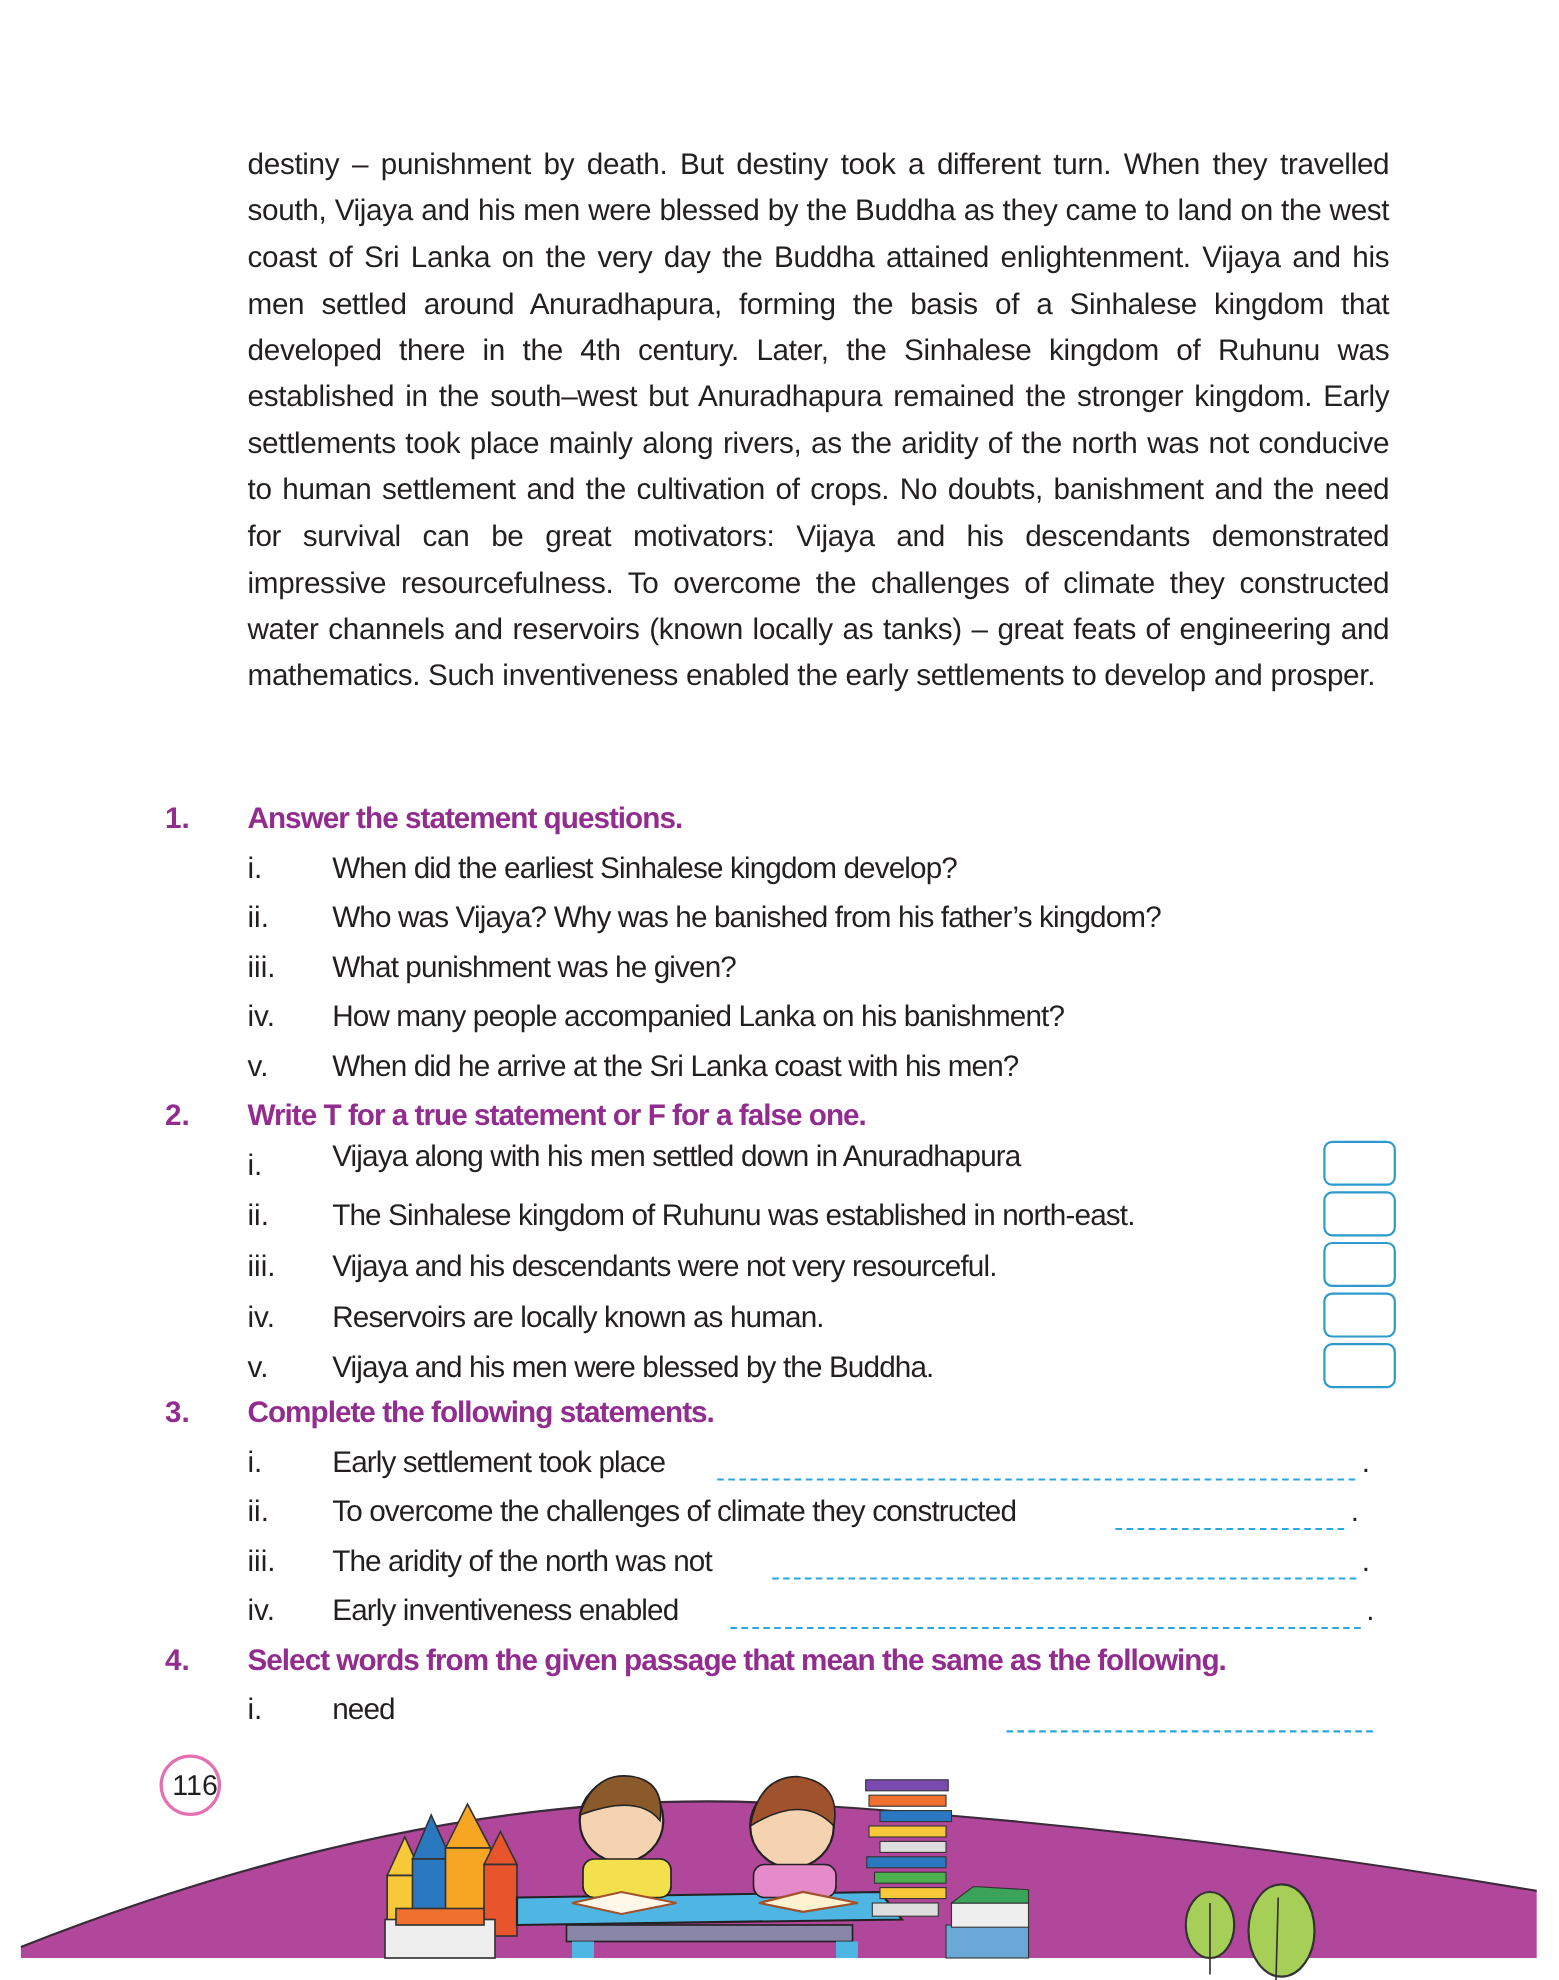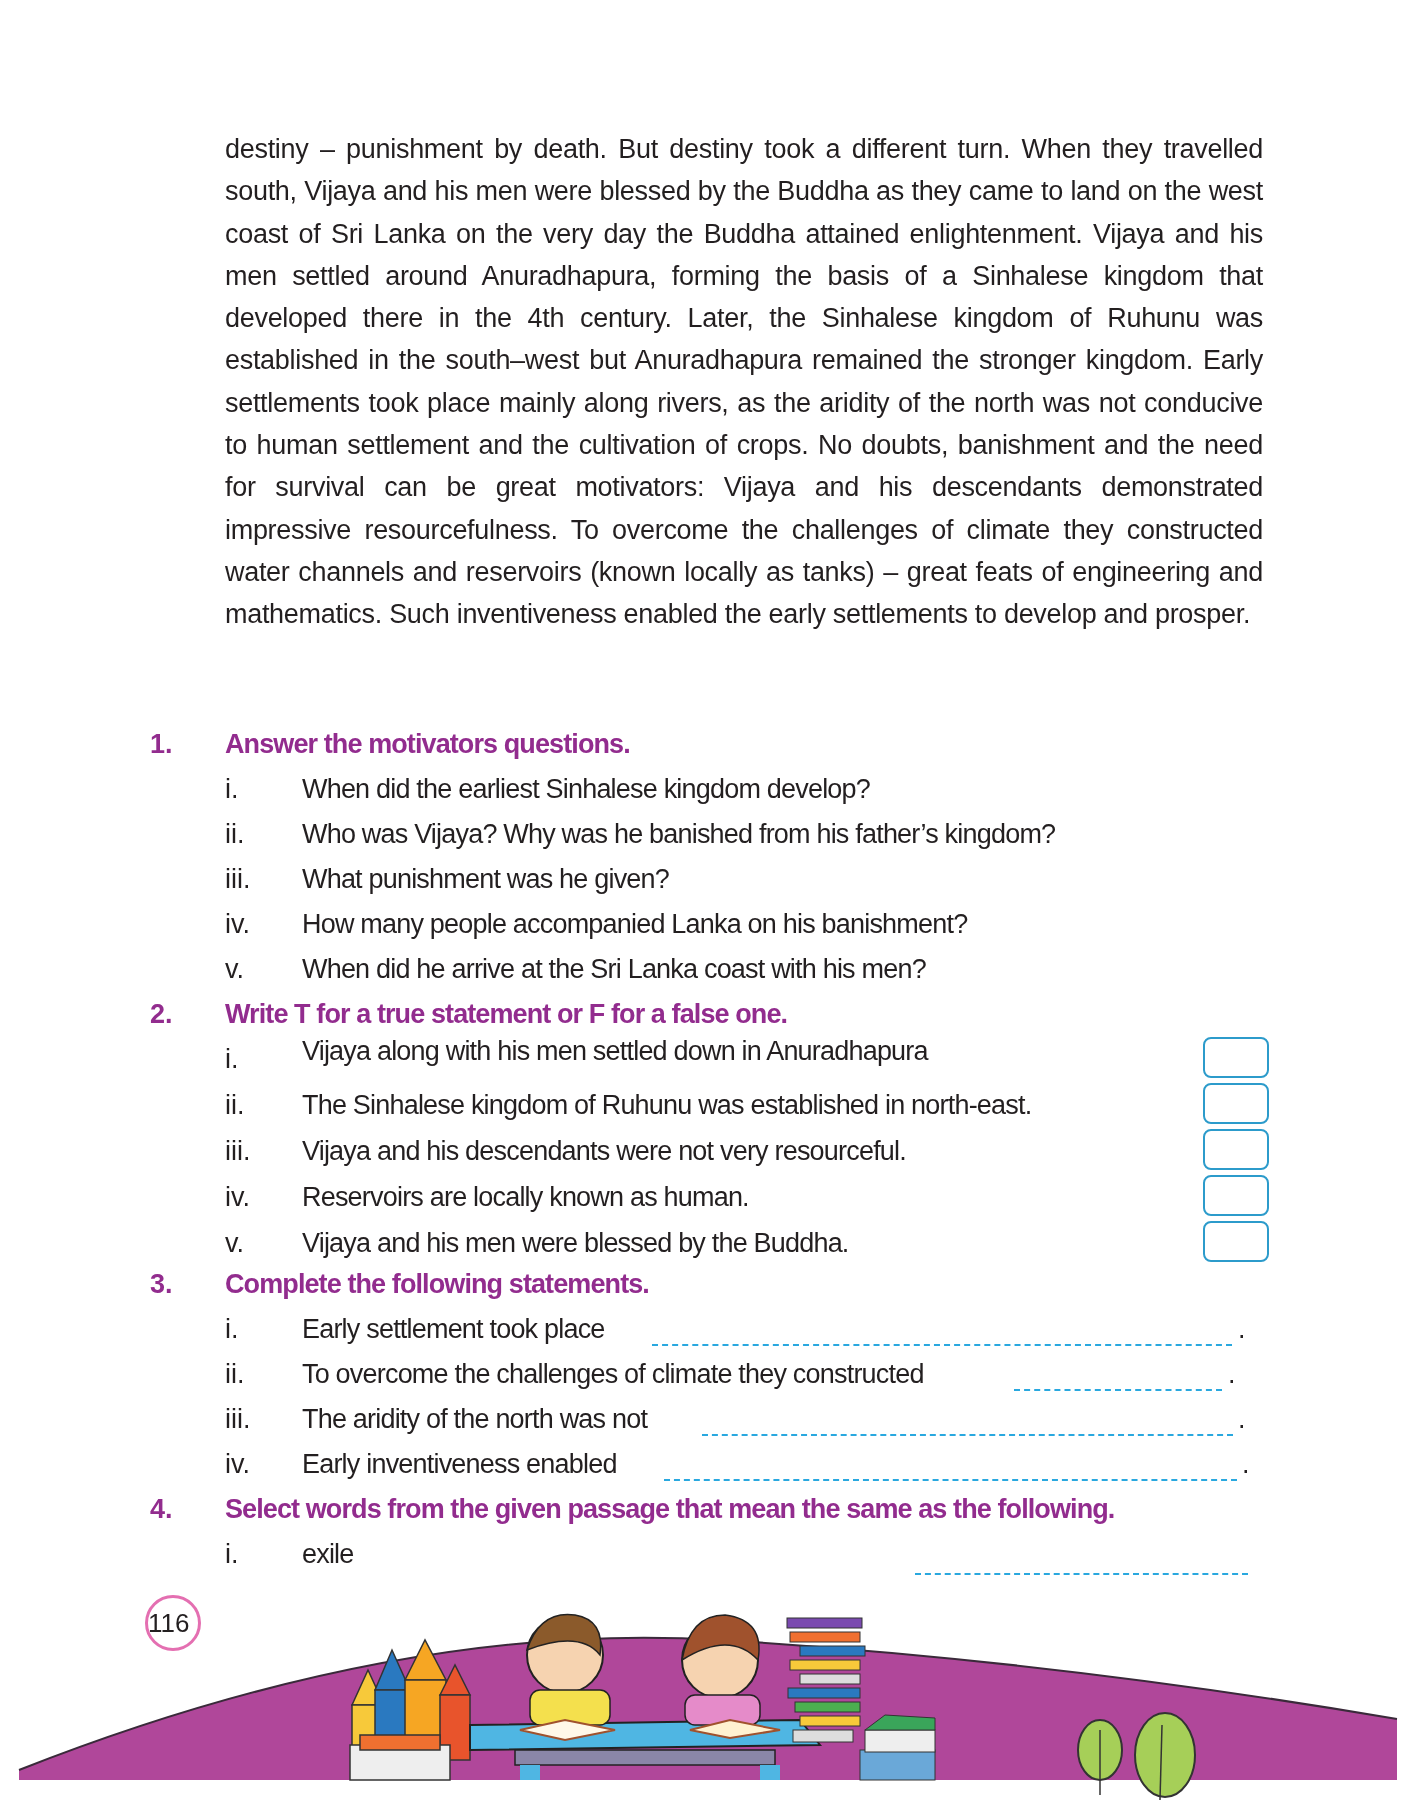--- a/index.html
+++ b/index.html
@@ -9,32 +9,32 @@
             font-size: 27px; line-height: 42.3px; text-align: justify;
             font-family: "Liberation Sans Narrow", "Liberation Sans", sans-serif; letter-spacing: -0.3px; }
     .sec-num { position: absolute; left: 150px; color: #922c8e; font-weight: bold; font-size: 27px; line-height: 45px; }
     .sec-title { position: absolute; left: 225px; color: #922c8e; font-weight: bold; font-size: 27px; line-height: 45px; letter-spacing: -0.9px; white-space: nowrap; }
     .roman { position: absolute; left: 225px; font-size: 27px; line-height: 45px; }
     .item-text { position: absolute; left: 302px; font-size: 27px; line-height: 45px; white-space: nowrap; letter-spacing: -0.8px; }
     .tf-box { position: absolute; left: 1203px; width: 62px; height: 37px; border: 2px solid #2c9bcb; border-radius: 8px; background: #fff; }
     .blank { position: absolute; height: 0; border-bottom: 2px dashed #29a8df; }
     .dot { position: absolute; font-size: 27px; line-height: 45px; }
     .page-num { position: absolute; left: 145px; top: 1595px; width: 50px; height: 50px;
-                border: 3px solid #e46fb1; border-radius: 50%; text-align: left;
+                border: 3px solid #e46fb1; border-radius: 50%; text-align: right;
                 font-size: 26px; line-height: 50px; color: #231f20; background: #fff; }
     .illus { position: absolute; left: 0; top: 1580px; width: 1417px; height: 220px; }
   </style>
 </head>
 <body>
 
 <div class="para">destiny – punishment by death. But destiny took a different turn. When they travelled south, Vijaya and his men were blessed by the Buddha as they came to land on the west coast of Sri Lanka on the very day the Buddha attained enlightenment. Vijaya and his men settled around Anuradhapura, forming the basis of a Sinhalese kingdom that developed there in the 4th century. Later, the Sinhalese kingdom of Ruhunu was established in the south–west but Anuradhapura remained the stronger kingdom. Early settlements took place mainly along rivers, as the aridity of the north was not conducive to human settlement and the cultivation of crops. No doubts, banishment and the need for survival can be great motivators: Vijaya and his descendants demonstrated impressive resourcefulness. To overcome the challenges of climate they constructed water channels and reservoirs (known locally as tanks) – great feats of engineering and mathematics. Such inventiveness enabled the early settlements to develop and prosper.</div>
 
 <div>
   <div class="sec-num" style="top:722px">1.</div>
-  <div class="sec-title" style="top:722px">Answer the motivators questions.</div>
+  <div class="sec-title" style="top:722px">Answer the statement questions.</div>
   <div class="roman" style="top:767px">i.</div>
   <div class="item-text" style="top:767px">When did the earliest Sinhalese kingdom develop?</div>
   <div class="roman" style="top:812px">ii.</div>
   <div class="item-text" style="top:812px">Who was Vijaya? Why was he banished from his father’s kingdom?</div>
   <div class="roman" style="top:857px">iii.</div>
   <div class="item-text" style="top:857px">What punishment was he given?</div>
   <div class="roman" style="top:902px">iv.</div>
   <div class="item-text" style="top:902px">How many people accompanied Lanka on his banishment?</div>
   <div class="roman" style="top:947px">v.</div>
   <div class="item-text" style="top:947px">When did he arrive at the Sri Lanka coast with his men?</div>
@@ -87,21 +87,21 @@
   <div class="roman" style="top:1442px">iv.</div>
   <div class="item-text" style="top:1442px">Early inventiveness enabled</div>
   <div class="blank" style="left:664px;width:573px;top:1479px"></div>
   <div class="dot" style="left:1242px;top:1442px">.</div>
 </div>
 
 <div>
   <div class="sec-num" style="top:1487px">4.</div>
   <div class="sec-title" style="top:1487px">Select words from the given passage that mean the same as the following.</div>
   <div class="roman" style="top:1532px">i.</div>
-  <div class="item-text" style="top:1532px">exile</div>
+  <div class="item-text" style="top:1532px">need</div>
   <div class="blank" style="left:915px;width:333px;top:1573px"></div>
 </div>
 
 <svg class="illus" viewBox="0 1580 1417 220">
   <path d="M19 1780 L19 1770 Q 400 1620 720 1640 Q 1050 1660 1397 1719 L1397 1780 Z" fill="#b0479a" stroke="none"></path>
   <path d="M19 1770 Q 400 1620 720 1640 Q 1050 1660 1397 1719" fill="none" stroke="#3a2a3a" stroke-width="2"></path>
 
   <g>
     <polygon points="352,1705 368,1670 384,1705" fill="#f7c93a" stroke="#333" stroke-width="1.5"></polygon>
     <rect x="352" y="1705" width="32" height="55" fill="#f7c93a" stroke="#333" stroke-width="1.5"></rect>

